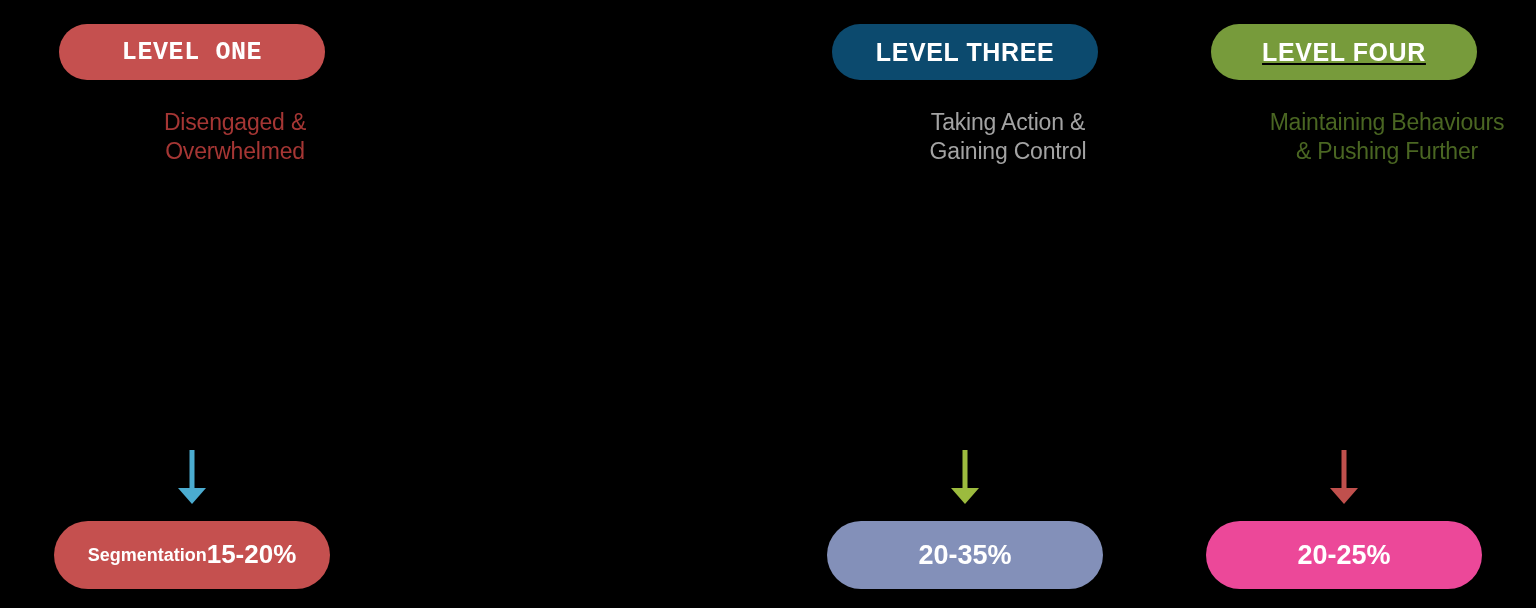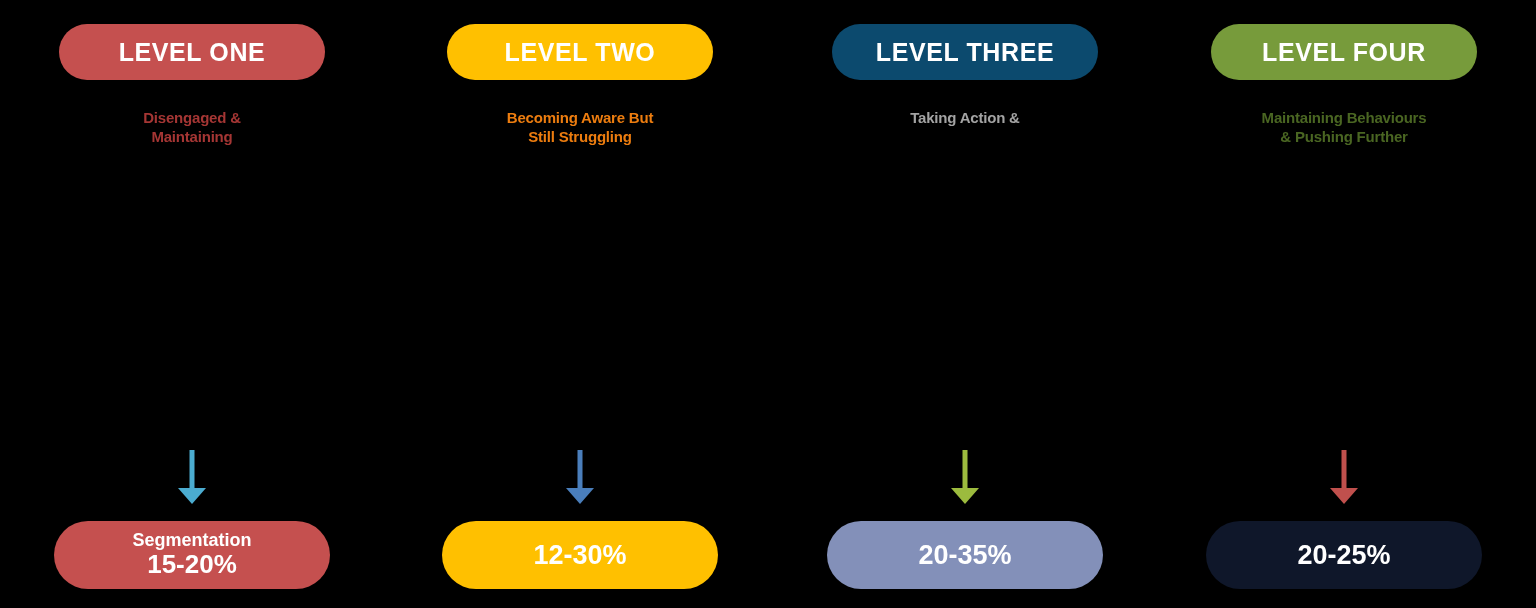--- a/index.html
+++ b/index.html
@@ -51,24 +51,25 @@
     white-space: nowrap;
   }
 
   
   .subtitle {
     position: absolute;
     top: 108px;
     left: 0;
     width: 384px;
     text-align: center;
-    font-size: 15px;
-    font-weight: bold;
+    font-size: 23px;
+    font-weight: normal;
     line-height: 1.28;
     letter-spacing: -0.2px;
+    padding-left: 43px;
   }
   .subtitle .line {
     display: block;
     white-space: nowrap;
   }
 
   
   .arrow {
     position: absolute;
     top: 450px;
@@ -81,21 +82,21 @@
   
   .stat-pill {
     position: absolute;
     top: 521px;
     left: 50%;
     transform: translateX(-50%);
     width: 276px;
     height: 68px;
     border-radius: 34px;
     display: flex;
-    flex-direction: column;
+    flex-direction: row;
     align-items: center;
     justify-content: center;
     box-sizing: border-box;
   }
   .stat-caption {
     color: #ffffff;
     font-size: 18px;
     font-weight: bold;
     line-height: 1.05;
     white-space: nowrap;
@@ -109,87 +110,70 @@
     white-space: nowrap;
   }
   .stat-pill.has-caption .stat-value { font-size: 26px; }
 </style>
 </head>
 <body style="background: rgb(0, 0, 0);">
 
 <div class="board" style="background: rgb(0, 0, 0);">
 
   <div class="column" style="left:0px;">
-    <div class="level-pill" style="background: rgb(197, 80, 79);">
+    <div class="level-pill" style="background: rgb(197, 80, 79); font-family: Liberation Mono, monospace;">
       <span class="level-pill-label">LEVEL ONE</span>
     </div>
     <div class="subtitle" style="color: rgb(165, 54, 52);">
       <span class="line">Disengaged &amp;</span>
-      <span class="line">Maintaining</span>
+      <span class="line">Overwhelmed</span>
     </div>
     <div class="arrow">
       <svg viewBox="0 0 44 58" width="44" height="58" aria-hidden="true">
         <path class="arrow-path" d="M19.5 0 H24.5 V38 H36 L22 54 L8 38 H19.5 Z" fill="#4bacd0"></path>
       </svg>
     </div>
     <div class="stat-pill has-caption" style="background: rgb(197, 80, 79);">
       <span class="stat-caption">Segmentation</span>
       <span class="stat-value">15-20%</span>
     </div>
   </div>
 
-  <div class="column" style="left:388px;">
-    <div class="level-pill" style="background: rgb(255, 192, 0);">
-      <span class="level-pill-label">LEVEL TWO</span>
-    </div>
-    <div class="subtitle" style="color: rgb(237, 125, 15);">
-      <span class="line">Becoming Aware But</span>
-      <span class="line">Still Struggling</span>
-    </div>
-    <div class="arrow">
-      <svg viewBox="0 0 44 58" width="44" height="58" aria-hidden="true">
-        <path class="arrow-path" d="M19.5 0 H24.5 V38 H36 L22 54 L8 38 H19.5 Z" fill="#4a7ebb"></path>
-      </svg>
-    </div>
-    <div class="stat-pill" style="background: rgb(255, 192, 0);">
-
-      <span class="stat-value">12-30%</span>
-    </div>
-  </div>
 
   <div class="column" style="left:773px;">
     <div class="level-pill" style="background: #0c4a6e;">
       <span class="level-pill-label">LEVEL THREE</span>
     </div>
     <div class="subtitle" style="color: #a3a3a3;">
       <span class="line">Taking Action &amp;</span>
+      <span class="line">Gaining Control</span>
     </div>
     <div class="arrow">
       <svg viewBox="0 0 44 58" width="44" height="58" aria-hidden="true">
         <path class="arrow-path" d="M19.5 0 H24.5 V38 H36 L22 54 L8 38 H19.5 Z" fill="#9cbb3e"></path>
       </svg>
     </div>
     <div class="stat-pill" style="background: rgb(131, 144, 185);">
 
       <span class="stat-value">20-35%</span>
     </div>
   </div>
 
   <div class="column" style="left:1152px;">
-    <div class="level-pill" style="background: rgb(119, 155, 59);">
+    <div class="level-pill" style="background: rgb(119, 155, 59); text-decoration: underline;">
       <span class="level-pill-label">LEVEL FOUR</span>
     </div>
     <div class="subtitle" style="color: rgb(74, 102, 34);">
       <span class="line">Maintaining Behaviours</span>
       <span class="line">&amp; Pushing Further</span>
     </div>
     <div class="arrow">
       <svg viewBox="0 0 44 58" width="44" height="58" aria-hidden="true">
         <path class="arrow-path" d="M19.5 0 H24.5 V38 H36 L22 54 L8 38 H19.5 Z" fill="#c0504d"></path>
       </svg>
     </div>
-    <div class="stat-pill" style="background: #0f172a;">
+    <div class="stat-pill" style="background: #ec4899;">
 
       <span class="stat-value">20-25%</span>
     </div>
   </div>
 
 </div>
 
 </body></html>

